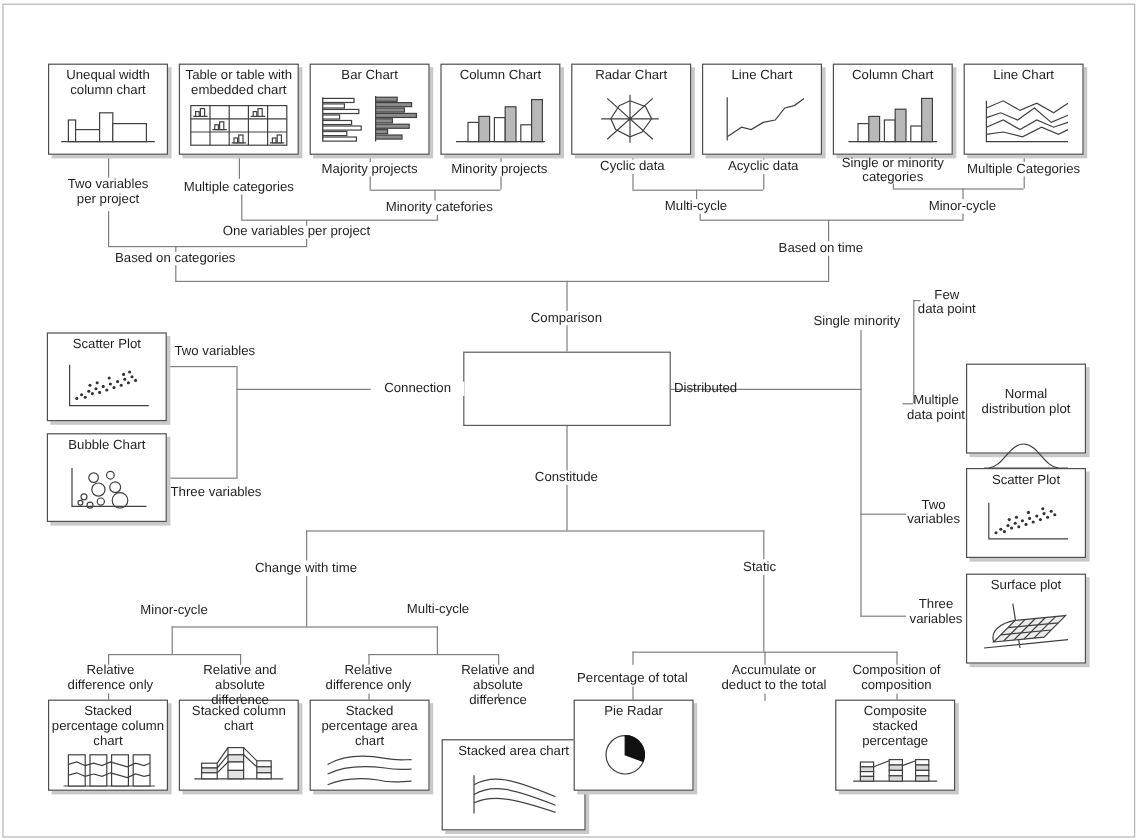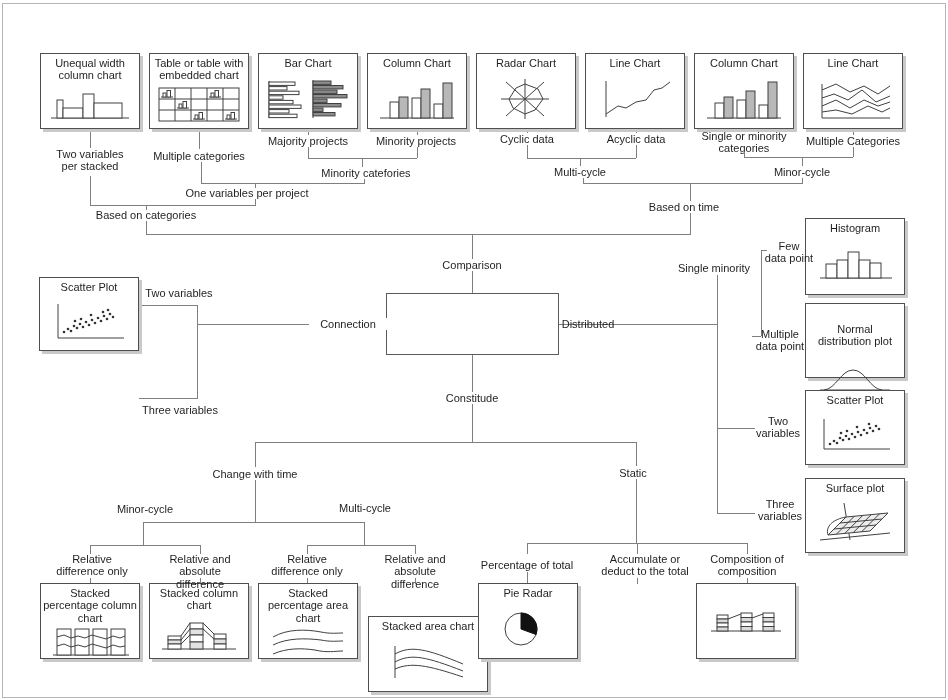--- a/index.html
+++ b/index.html
@@ -271,38 +271,42 @@
             <circle cx="57" cy="12" r="1.3"></circle>
         <circle cx="35" cy="19" r="1.3"></circle>
             <circle cx="29" cy="21" r="1.3"></circle>
             <circle cx="45" cy="15" r="1.3"></circle>
         <circle cx="62" cy="10" r="1.3"></circle>
           </g>
         </svg>
     </div>
   </div>
 
+  <div class="box" style="left:39px;top:361px;width:100px;height:74px">
+    <div class="bt">Bubble Chart</div>
+    <div class="bi">
+      <svg width="86" height="44" viewBox="0 0 86 44">
+          <g stroke="#404040" fill="none">
+        <path d="M14,6 V38 H76"></path>
+        <circle cx="32" cy="14" r="4"></circle>
+            <circle cx="46" cy="12" r="3.2"></circle>
+            <circle cx="36" cy="24" r="5.5"></circle>
+        <circle cx="50" cy="22" r="4.5"></circle>
+            <circle cx="24" cy="30" r="2.5"></circle>
+            <circle cx="38" cy="34" r="3"></circle>
+        <circle cx="54" cy="33" r="6.5"></circle>
+            <circle cx="21" cy="35" r="2"></circle>
+            <circle cx="29" cy="37" r="2.5"></circle>
+          </g>
+        </svg>
+    </div>
+  </div>
 
   <div class="cbox" style="left:386px;top:293px;width:173px;height:62px"></div>
 
-  <div class="box" style="left:805px;top:218px;width:100px;height:77px">
-    <div class="bt">Histogram</div>
-    <div class="bi">
-      <svg width="86" height="40" viewBox="0 0 86 40">
-          <g stroke="#404040" fill="none">
-        <path d="M8,34 H80"></path>
-        <rect x="14" y="20" width="11" height="14" fill="#fff"></rect>
-            <rect x="25" y="16" width="11" height="18" fill="#fff"></rect>
-        <rect x="36" y="8" width="11" height="26" fill="#fff"></rect>
-            <rect x="47" y="16" width="11" height="18" fill="#fff"></rect>
-        <rect x="58" y="19" width="11" height="15" fill="#fff"></rect>
-          </g>
-        </svg>
-    </div>
-  </div>
 
   <div class="box" style="left:805px;top:303px;width:100px;height:75px">
     <div class="bt bt-n">Normal distribution plot</div>
     <div class="bi">
       <svg width="86" height="30" viewBox="0 0 86 30">
           <g stroke="#404040" fill="none">
         <path d="M8,26 H78"></path>
         <path d="M12,26 C24,25 29,6 41,6 C53,6 58,25 70,26"></path>
           </g>
         </svg>
@@ -431,20 +435,21 @@
           <g stroke="#404040" fill="none">
         <circle cx="36" cy="22" r="16" fill="#fff"></circle>
         <path d="M36,22 L36,6 A16,16 0 0 1 51,27.5 Z" fill="#111" stroke="#111"></path>
           </g>
         </svg>
     </div>
   </div>
 
 
   <div class="box" style="left:696px;top:583px;width:100px;height:76px">
+    <div class="bt bt-3">Composite stacked percentage</div>
     <div class="bi">
       <svg width="86" height="24" viewBox="0 0 86 24">
           <g stroke="#404040" fill="none">
         <path d="M8,22 H78"></path>
         <rect x="14" y="6" width="11" height="4" fill="#fff"></rect>
             <rect x="14" y="10" width="11" height="4" fill="#d9d9d9"></rect>
         <rect x="14" y="14" width="11" height="4" fill="#fff"></rect>
             <rect x="14" y="18" width="11" height="4" fill="#d9d9d9"></rect>
         <rect x="38" y="4" width="11" height="4.5" fill="#fff"></rect>
             <rect x="38" y="8.5" width="11" height="4.5" fill="#d9d9d9"></rect>
@@ -453,21 +458,21 @@
         <rect x="60" y="4" width="11" height="4.5" fill="#fff"></rect>
             <rect x="60" y="8.5" width="11" height="4.5" fill="#d9d9d9"></rect>
         <rect x="60" y="13" width="11" height="4.5" fill="#fff"></rect>
             <rect x="60" y="17.5" width="11" height="4.5" fill="#d9d9d9"></rect>
         <path d="M25,10 L38,5 M49,9 L60,5"></path>
           </g>
         </svg>
     </div>
   </div>
 
-  <div class="lbl" style="left:51px;top:148px;width:78px">Two variables per stacked</div>
+  <div class="lbl" style="left:51px;top:148px;width:78px">Two variables per project</div>
   <div class="lbl" style="left:139px;top:150px;width:120px">Multiple categories</div>
   <div class="lbl" style="left:258px;top:135px;width:100px">Majority projects</div>
   <div class="lbl" style="left:366px;top:135px;width:100px">Minority projects</div>
   <div class="lbl" style="left:482px;top:133px;width:90px">Cyclic data</div>
   <div class="lbl" style="left:591px;top:133px;width:90px">Acyclic data</div>
   <div class="lbl" style="left:694px;top:130px;width:100px">Single or minority categories</div>
   <div class="lbl" style="left:793px;top:135px;width:120px">Multiple Categories</div>
 
   <div class="lbl" style="left:306px;top:167px;width:120px">Minority catefories</div>
   <div class="lbl" style="left:167px;top:187px;width:160px">One variables per project</div>

